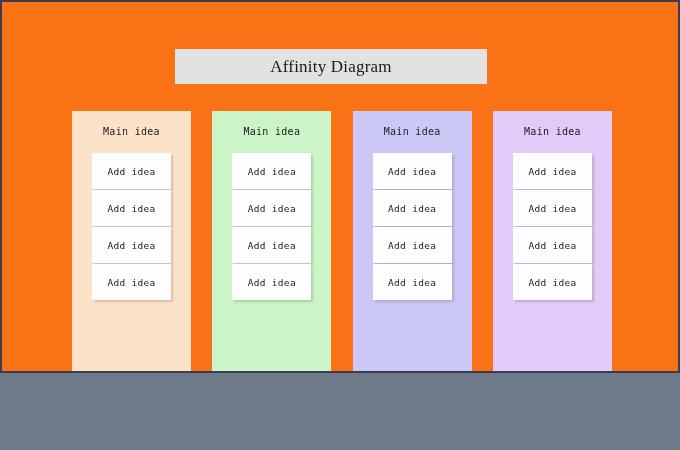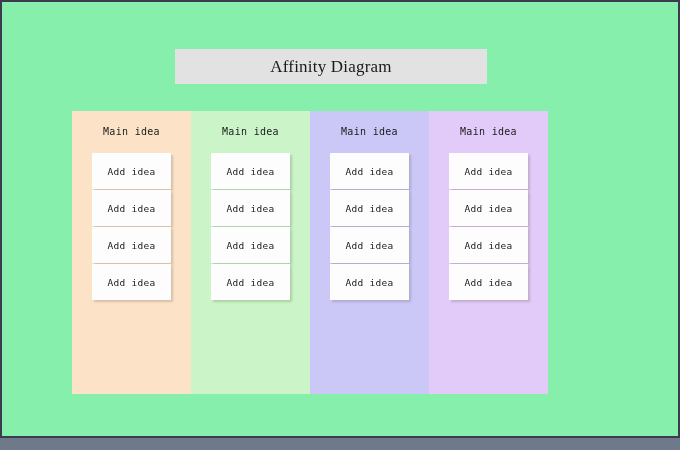--- a/index.html
+++ b/index.html
@@ -10,24 +10,24 @@
   body {
     width: 680px;
     height: 450px;
     overflow: hidden;
     font-family: "Liberation Sans", sans-serif;
   }
 
   #canvas {
     position: relative;
     width: 680px;
-    height: 438px;
+    height: 373px;
     box-sizing: border-box;
     border: 2px solid #3c3c50;
-    background: #86efac;
+    background: #f97316;
     overflow: hidden;
   }
 
   
   #title-banner {
     position: absolute;
     left: 173px;
     top: 47px;
     width: 312px;
     height: 35px;
@@ -45,21 +45,21 @@
   }
 
   
   #board {
     position: absolute;
     left: 70px;
     top: 109px;
     width: 540px;
     height: 283px;
     display: flex;
-    justify-content: flex-start;
+    justify-content: space-between;
   }
 
   .column {
     width: 119px;
     height: 283px;
     box-sizing: border-box;
     display: flex;
     flex-direction: column;
     align-items: center;
     padding-top: 15px;

